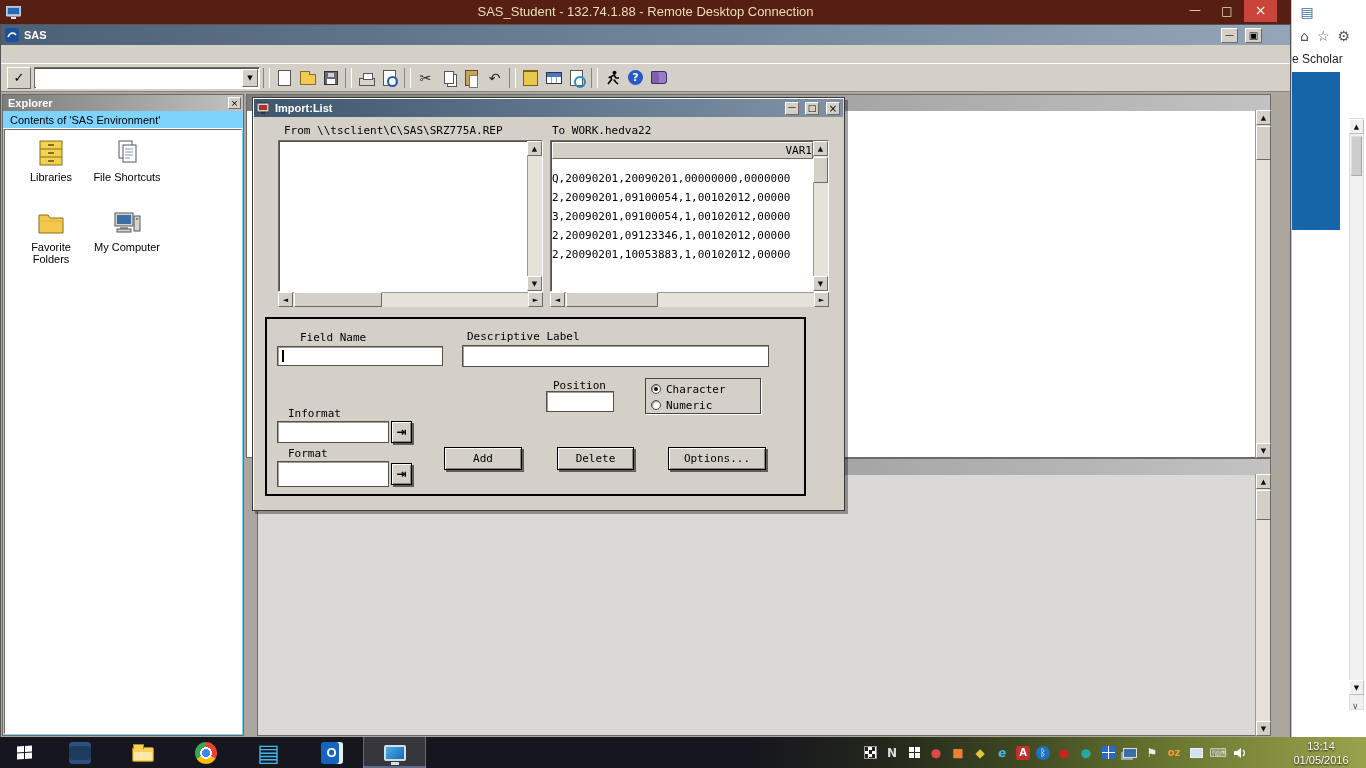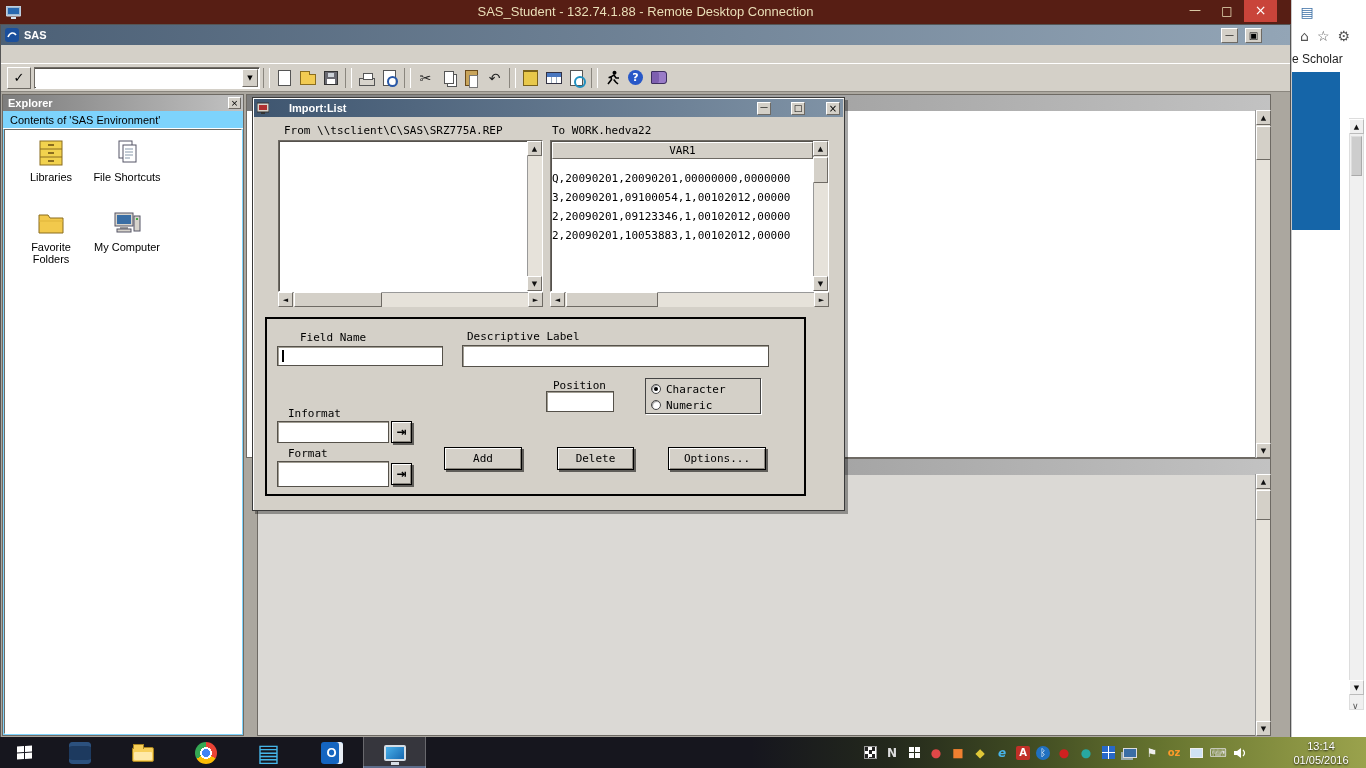--- a/index.html
+++ b/index.html
@@ -257,21 +257,21 @@
               <rect x="22" y="8" width="6" height="15" fill="#d8d4cc" stroke="#556"></rect>
               <rect x="24" y="10" width="2" height="2" fill="#4a4"></rect>
             </svg>
         </span>
         <span>My Computer</span>
       </div>
     </div>
   </div>
 
   <div class="P" style="left:252px;top:97px;width:593px;height:414px;background:#d4d0c8;border:1px solid #3a3a3a;box-shadow:inset 1px 1px 0 #fff,3px 3px 0 rgba(0,0,0,.35)"></div>
-  <div class="P flexc" style="left:254px;top:99px;width:589px;height:18px;background:linear-gradient(90deg,#3f5670,#8093a6);padding-left:3px;gap:20px">
+  <div class="P flexc" style="left:254px;top:99px;width:589px;height:18px;background:linear-gradient(90deg,#3f5670,#8093a6);padding-left:3px;gap:6px">
     <span style="display:inline-flex">
       <svg width="12" height="12">
           <rect x="0" y="1" width="12" height="9" fill="#d8d4cc" stroke="#333"></rect>
           <rect x="2" y="3" width="8" height="5" fill="#b03030"></rect>
           <rect x="4" y="10" width="4" height="2" fill="#333"></rect>
         </svg>
     </span>
     <span style="color:#fff;font-size:11px;font-weight:bold">Import:List</span>
     <span style="flex:1"></span>
     <span class="r3 glyph" style="width:14px;height:13px;text-align:center;line-height:10px;font-size:8px">—</span>
@@ -288,23 +288,24 @@
       <span class="sbb glyph" style="left:-1px;bottom:0">▼</span>
     </div>
   </div>
   <div class="P sb" style="left:278px;top:292px;width:265px;height:15px;border-top:1px solid #999">
     <span class="sbb glyph" style="left:0;top:-1px">◄</span>
     <span class="sthumb" style="left:16px;top:-1px;width:88px;height:15px"></span>
     <span class="sbb glyph" style="right:0;top:-1px">►</span>
   </div>
 
   <div class="P s3" style="left:550px;top:140px;width:279px;height:152px">
-    <div class="P r3 mono" style="left:1px;top:1px;width:261px;height:17px;text-align:center;line-height:15px;font-size:11px">VAR1</div>
+    <div class="P r3 mono" style="left:1px;top:1px;width:261px;height:17px;text-align:right;line-height:15px;font-size:11px">VAR1</div>
     <div class="P mono" style="left:1px;top:18px;width:261px;height:132px;padding-top:10px;overflow:hidden">
       <div class="grow">Q,20090201,20090201,00000000,0000000</div>
+      <div class="grow">2,20090201,09100054,1,00102012,00000</div>
       <div class="grow">3,20090201,09100054,1,00102012,00000</div>
       <div class="grow">2,20090201,09123346,1,00102012,00000</div>
       <div class="grow">2,20090201,10053883,1,00102012,00000</div>
     </div>
     <div class="P sb" style="right:0;top:0;width:15px;height:100%;border-left:1px solid #999">
       <span class="sbb glyph" style="left:-1px;top:0">▲</span>
       <span class="sthumb" style="left:-1px;top:16px;width:15px;height:26px"></span>
       <span class="sbb glyph" style="left:-1px;bottom:0">▼</span>
     </div>
   </div>

